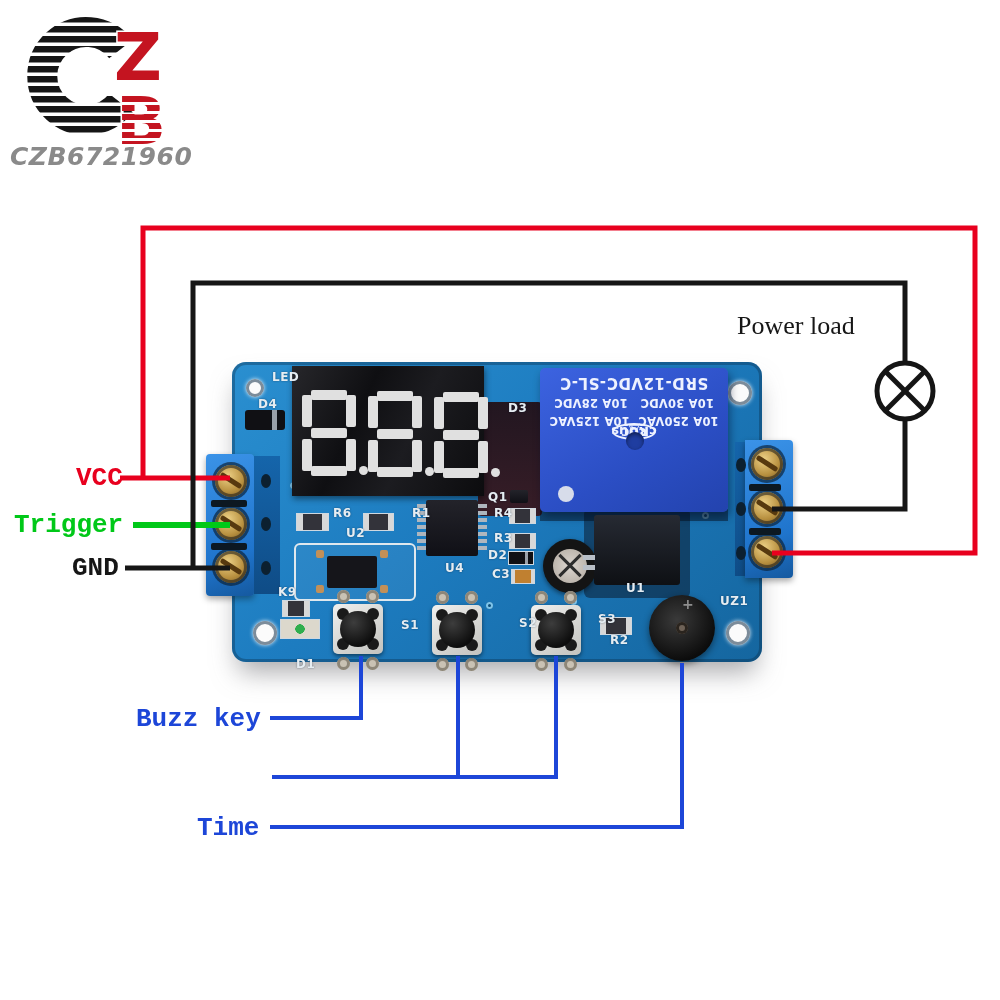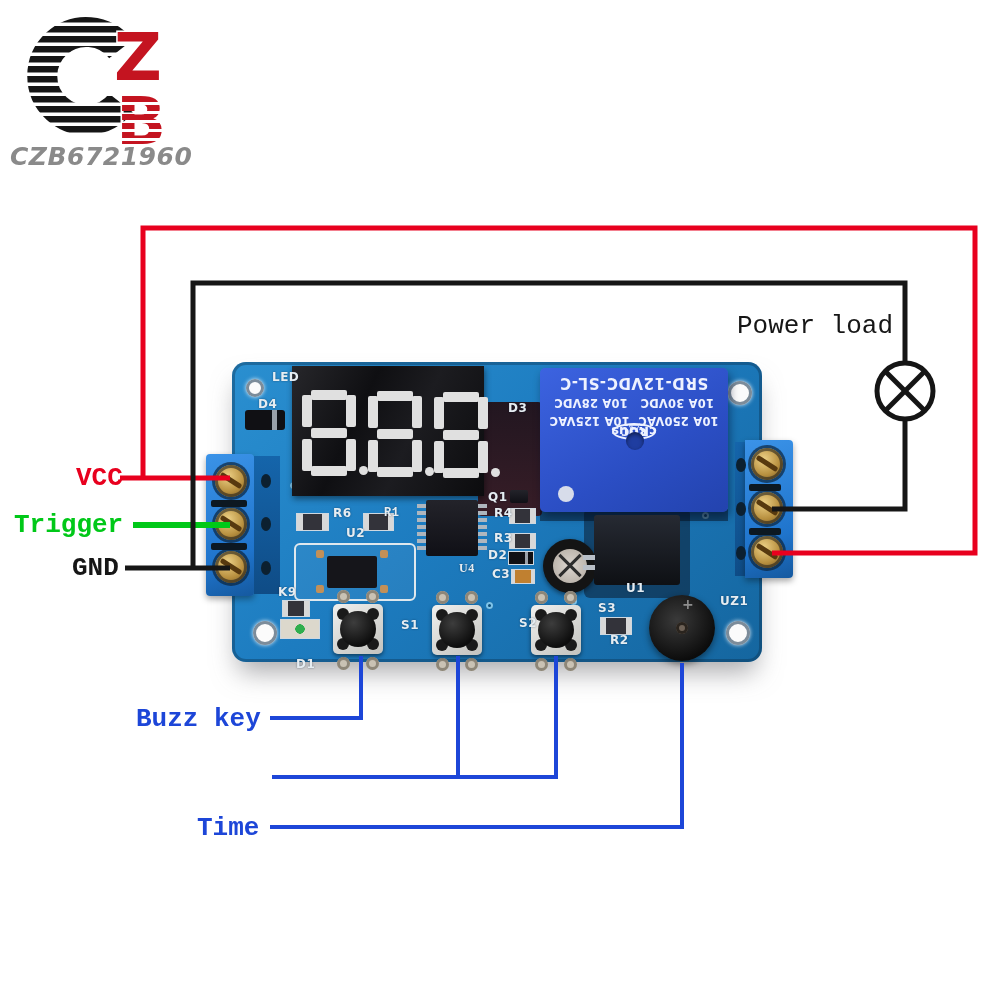--- a/index.html
+++ b/index.html
@@ -7,21 +7,21 @@
         font-family:"Liberation Mono",monospace;}
 
   
   .logo-mark{position:absolute;left:26px;top:6px;width:142px;height:142px;}
   .logo-id{position:absolute;left:10px;top:142px;width:260px;
            font-family:"DejaVu Sans",sans-serif;font-weight:800;font-size:25px;
            letter-spacing:0.5px;color:#8a8a8a;font-style:italic;}
 
   
   .lbl{position:absolute;font-family:"Liberation Mono",monospace;font-weight:700;font-size:26px;white-space:pre;}
-  .lbl-power{left:737px;top:311px;color:#161616;font-weight:400;}
+  .lbl-power{left:737px;top:311px;color:#161616;font-weight:400;font-family:Liberation Serif, serif;}
   .lbl-vcc{left:76px;top:463px;color:#e8001e;}
   .lbl-trigger{left:14px;top:510px;color:#00c818;}
   .lbl-gnd{left:72px;top:553px;color:#161616;}
   .lbl-mode{left:136px;top:704px;color:#1d46d8;}
   .lbl-time{left:94px;top:763px;color:#1d46d8;}
   .lbl-buzz{left:197px;top:813px;color:#1d46d8;}
 
   
   .pcb{position:absolute;left:232px;top:362px;width:530px;height:300px;border-radius:14px;
        background:linear-gradient(140deg,#2a8fd0 0%,#1d7cc0 45%,#15669f 100%);
@@ -331,29 +331,29 @@
     <div style="left:0;top:0;width:100%;height:100%;">
         <span class="silk" style="left: 40px; top: 8px;">LED</span>
         <span class="silk" style="left: 26px; top: 35px;">D4</span>
         <span class="silk" style="left: 276px; top: 39px;">D3</span>
         <span class="silk" style="left: 256px; top: 128px;">Q1</span>
         <span class="silk" style="left: 262px; top: 144px;">R4</span>
         <span class="silk" style="left: 262px; top: 169px;">R3</span>
         <span class="silk" style="left: 256px; top: 186px;">D2</span>
         <span class="silk" style="left: 260px; top: 205px;">C3</span>
         <span class="silk" style="left: 101px; top: 144px;">R6</span>
-        <span class="silk" style="left: 152px; top: 144px; font-family: Liberation Mono, monospace;">R1</span>
+        <span class="silk" style="left: 180px; top: 144px;">R1</span>
         <span class="silk" style="left: 114px; top: 164px;">U2</span>
-        <span class="silk" style="left: 227px; top: 199px; font-family: Liberation Serif, serif;">U4</span>
+        <span class="silk" style="left: 213px; top: 199px;">U4</span>
         <span class="silk" style="left: 394px; top: 219px;">U1</span>
         <span class="silk" style="left: 46px; top: 223px;">K9</span>
         <span class="silk" style="left: 64px; top: 277px; margin-top: 18px;">D1</span>
         <span class="silk" style="left: 169px; top: 256px;">S1</span>
         <span class="silk" style="left: 271px; top: 254px; margin-left: 16px;">S2</span>
-        <span class="silk" style="left: 366px; top: 239px; text-align: center;">S3</span>
+        <span class="silk" style="left: 366px; top: 250px; text-align: center;">S3</span>
         <span class="silk" style="left: 378px; top: 271px;">R2</span>
         <span class="silk" style="left: 488px; top: 232px;">UZ1</span>
       </div>
   </div>
 
   <svg class="wires" width="1000" height="1000" viewBox="0 0 1000 1000">
     <polyline points="120,478 230,478" fill="none" stroke="#e8001e" stroke-width="5"></polyline>
     <polyline points="143,480 143,228 975,228 975,553 772,553" fill="none" stroke="#e8001e" stroke-width="5"></polyline>
     <polyline points="133,525 230,525" fill="none" stroke="#00c818" stroke-width="6"></polyline>
     <polyline points="125,568 230,568" fill="none" stroke="#161616" stroke-width="5"></polyline>

